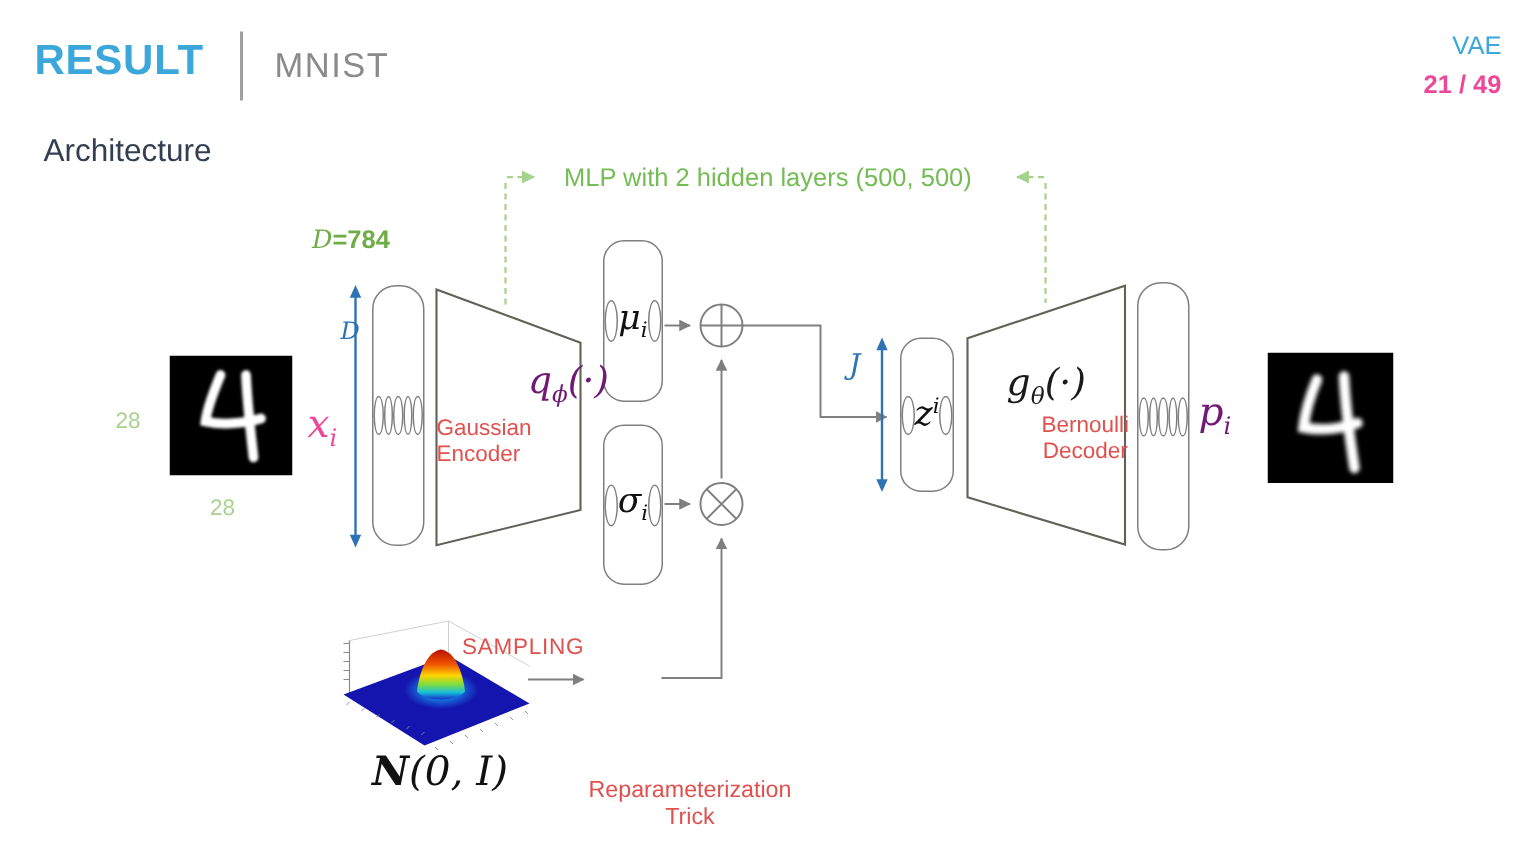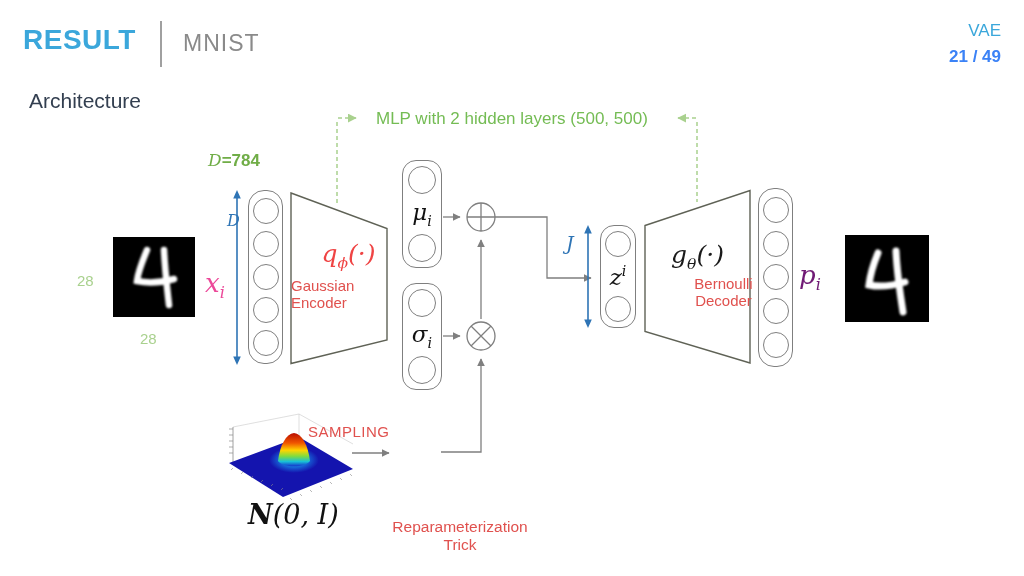--- a/index.html
+++ b/index.html
@@ -10,21 +10,21 @@
   .abs{position:absolute;}
   .math{font-family:"DejaVu Serif",serif;font-style:italic;}
   .math sub{font-size:0.62em;font-style:italic;}
   .math sup{font-size:0.62em;font-style:italic;}
 
   
   .title{left:23px;top:24px;font-size:28px;font-weight:800;letter-spacing:.5px;color:#3BA7DB;}
   .divider{left:160px;top:21px;width:2px;height:46px;background:#a0a0a0;}
   .subtitle{left:183px;top:30px;font-size:23px;color:#8a8a8a;letter-spacing:1px;}
   .tag{right:23px;top:21px;font-size:17px;color:#3BA7DB;text-align:right;}
-  .page{right:23px;top:47px;font-size:17px;font-weight:bold;color:#3b82f6;text-align:right;}
+  .page{right:23px;top:47px;font-size:17px;font-weight:bold;color:#ec4899;text-align:right;}
   .heading{left:29px;top:89px;font-size:21px;font-weight:normal;color:#333F50;}
 
   
   .green-note{left:376px;top:109px;font-size:17px;color:#74BC54;}
   .dim-note{left:208px;top:150px;font-size:17px;color:#70AD47;}
   .dim-note b{font-family:"Liberation Sans",sans-serif;font-style:normal;}
   .lgreen{color:#A9D18E;font-size:15px;}
   .lbl28-side{left:77px;top:272px;}
   .lbl28-bottom{left:140px;top:330px;}
   .red-txt{color:#E0514E;}
@@ -34,30 +34,30 @@
 
   
   .xi{left:205px;top:268px;font-size:26px;color:#ec4899;}
   .pi{left:799px;top:260px;font-size:26px;color:#701a75;}
   .dlab{left:227px;top:211px;font-size:16px;color:#2E74B5;}
   .jlab{left:566px;top:232px;font-size:19px;color:#2E74B5;}
   .noise{left:248px;top:499px;font-size:27px;color:#111;}
   .noise .scriptN{font-weight:bold;}
 
   
-  .enc-f{left:291px;top:239px;width:115px;text-align:center;font-size:25px;color:#ef4444;}
+  .enc-f{left:291px;top:239px;width:115px;text-align:right;font-size:25px;color:#701a75;}
   .enc-n{left:291px;top:277px;width:96px;font-size:15px;line-height:17px;}
   .dec-f{left:645px;top:240px;width:105px;text-align:center;font-size:25px;color:#1a1a1a;}
   .dec-n{left:645px;top:275px;width:105px;text-align:center;font-size:15px;line-height:17px;padding-left:26px;}
   .enc-n span,.dec-n span{display:block;}
 
   
   .layerbox{
     border:1.5px solid #7f7f7f;border-radius:16px;background:#fff;
-    display:flex;flex-direction:column;align-items:center;
+    display:flex;flex-direction:row;align-items:center;
     justify-content:space-evenly;box-sizing:border-box;z-index:2;
   }
   .node{border:1.4px solid #7f7f7f;border-radius:50%;background:#fff;box-sizing:border-box;}
   .in-box{left:248px;top:190px;width:35px;height:174px;}
   .in-box .node,.out-box .node{width:26px;height:26px;}
   .out-box{left:758px;top:188px;width:35px;height:179px;}
   .vec{justify-content:space-between;padding:5px 0;border-radius:14px;}
   .vec .node{width:28px;height:28px;}
   .mu-box{left:402px;top:160px;width:40px;height:108px;}
   .sg-box{left:402px;top:283px;width:40px;height:107px;}

